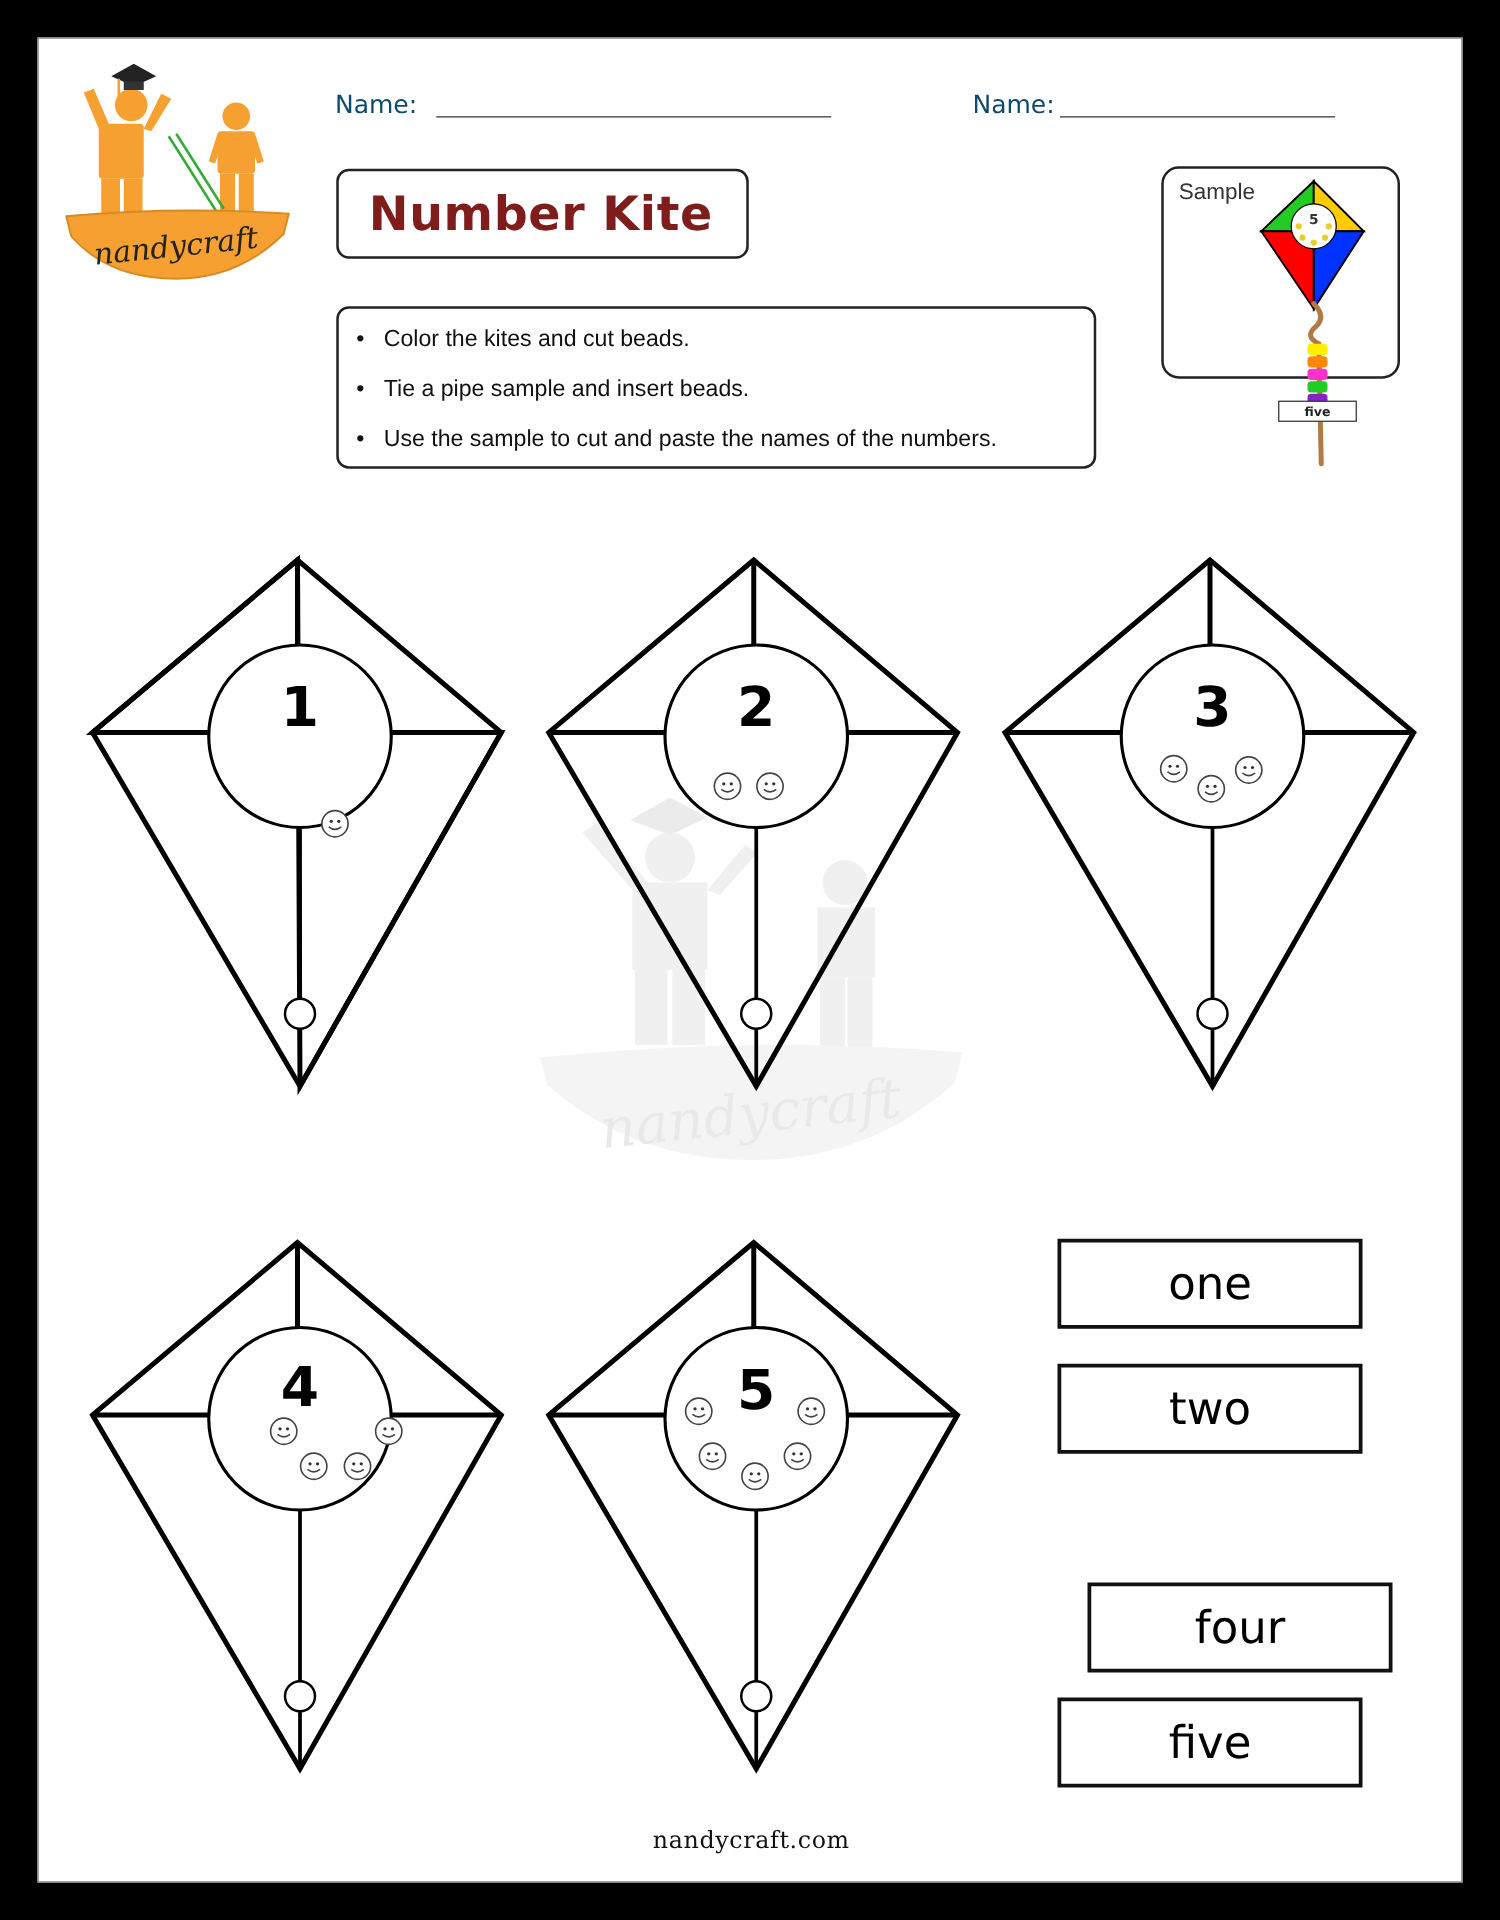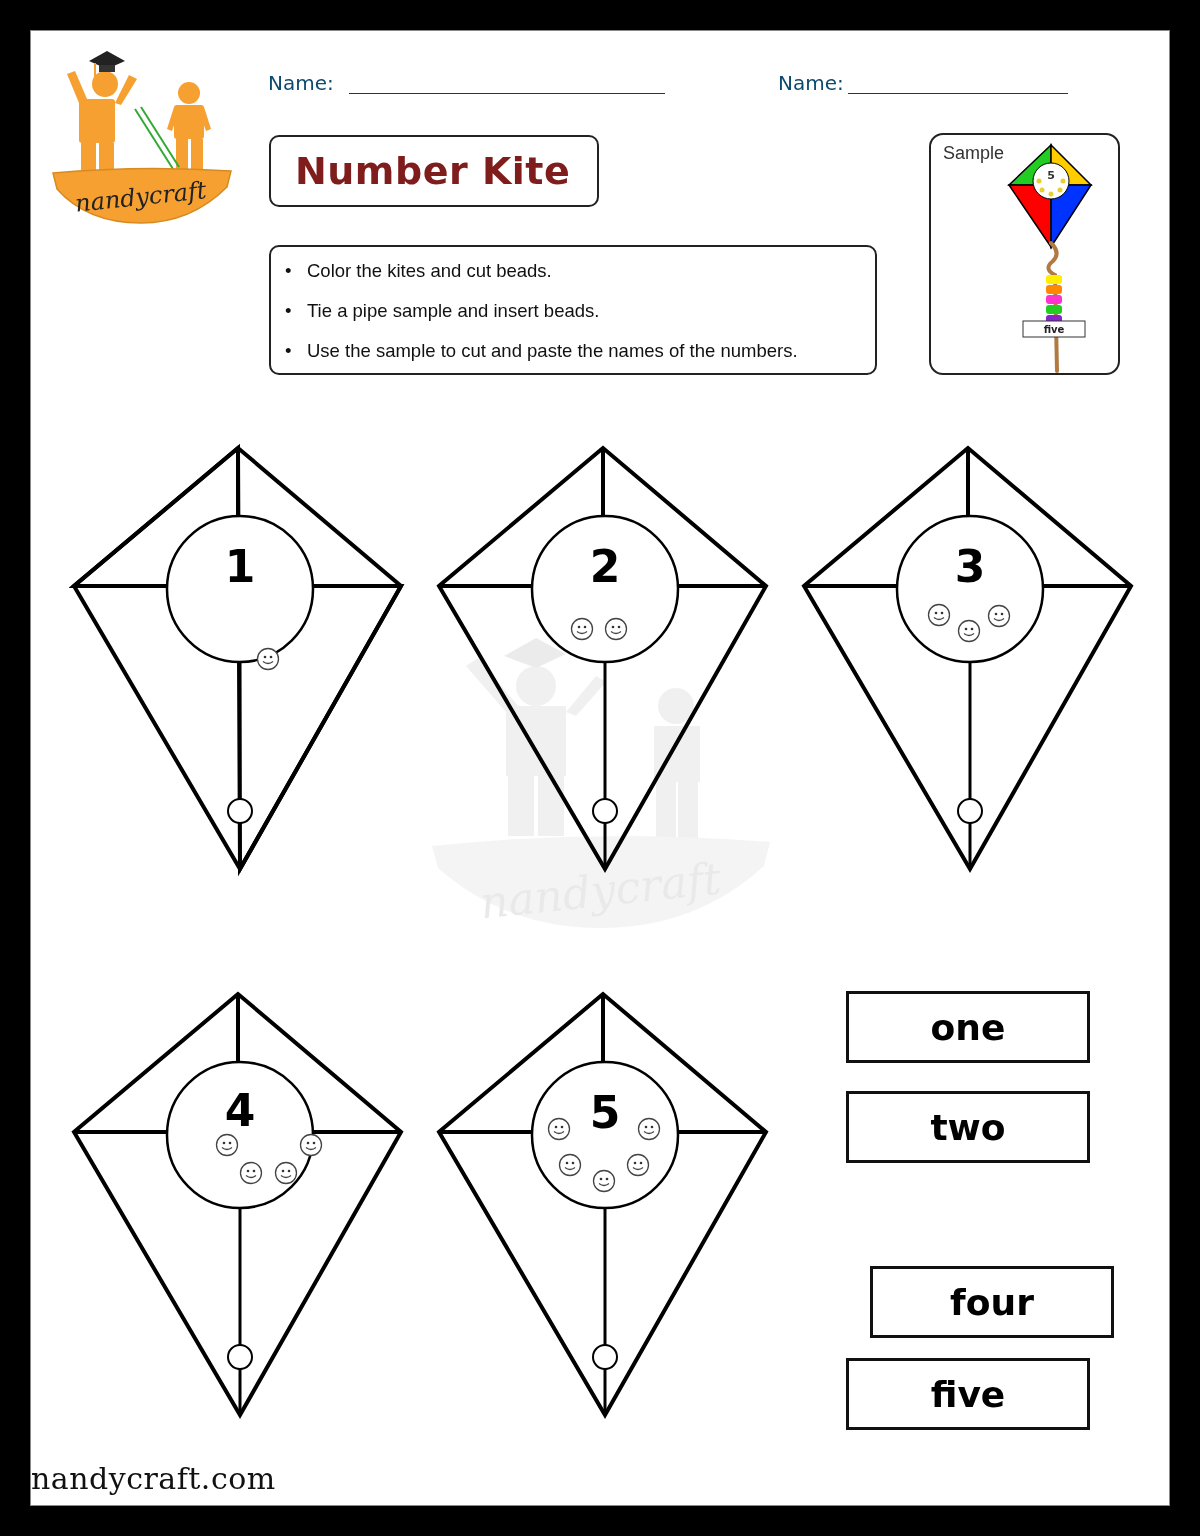--- a/index.html
+++ b/index.html
@@ -24,39 +24,39 @@
   .instr-box {
     left: 238px; top: 214px; width: 608px; height: 130px; border: 2px solid #222;
     border-radius: 10px; box-sizing: border-box; padding: 10px 0 0 14px;
   }
   .instr-item {
     font-family: "Liberation Sans", sans-serif; font-size: 18.5px; color: #111; height: 40px; line-height: 28px;
     display: flex;
   }
   .instr-item .bullet { width: 22px; }
   .sample-box {
-    left: 898px; top: 102px; width: 191px; height: 242px; border: 2px solid #222;
+    left: 898px; top: 102px; width: 191px; height: 170px; border: 2px solid #222;
     border-radius: 14px; box-sizing: border-box;
   }
   .sample-label { left: 12px; top: 8px; font-family: "Liberation Sans", sans-serif; font-size: 18px; color: #333; }
   .kite { width: 340px; height: 440px; }
   .kite svg { position: absolute; left: 0; top: 0; }
   .kite-number {
     position: absolute; width: 100px; text-align: center;
     font-family: "DejaVu Sans", sans-serif; font-weight: bold; font-size: 44px; color: #000; line-height: 44px;
   }
   .smiley { position: absolute; width: 24px; height: 24px; }
   .word-box {
     left: 815px; width: 244px; height: 72px; border: 3px solid #111; box-sizing: border-box;
     display: flex; align-items: center; justify-content: center;
   }
-  .word-text { font-family: "DejaVu Sans", sans-serif; font-weight: bold; font-size: 36px; color: #000; text-align: right; }
+  .word-text { font-family: "DejaVu Sans", sans-serif; font-weight: normal; font-size: 36px; color: #000; text-align: right; }
   .footer {
-    left: 0; width: 1140px; top: 1430px; 
-    font-family: "DejaVu Serif", serif; font-size: 30px; color: #111; letter-spacing: 0.5px;
+    left: 0; width: 1140px; top: 1430px; text-align: center;
+    font-family: "DejaVu Serif", serif; font-size: 19px; color: #111; letter-spacing: 0.5px;
   }
   .watermark { left: 395px; top: 585px; width: 350px; height: 320px; opacity: 0.12; }
 </style>
 </head>
 <body>
 
 <div class="page">
 
   <div class="abs logo">
     <svg width="200" height="190" viewBox="0 0 200 190">

